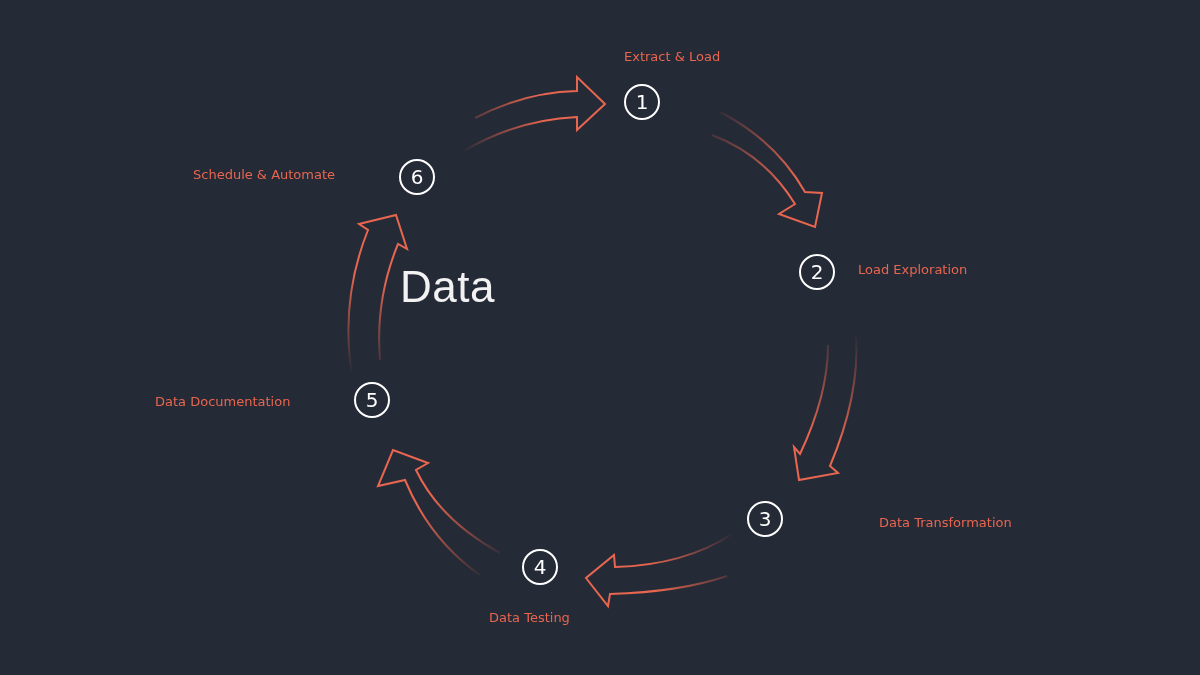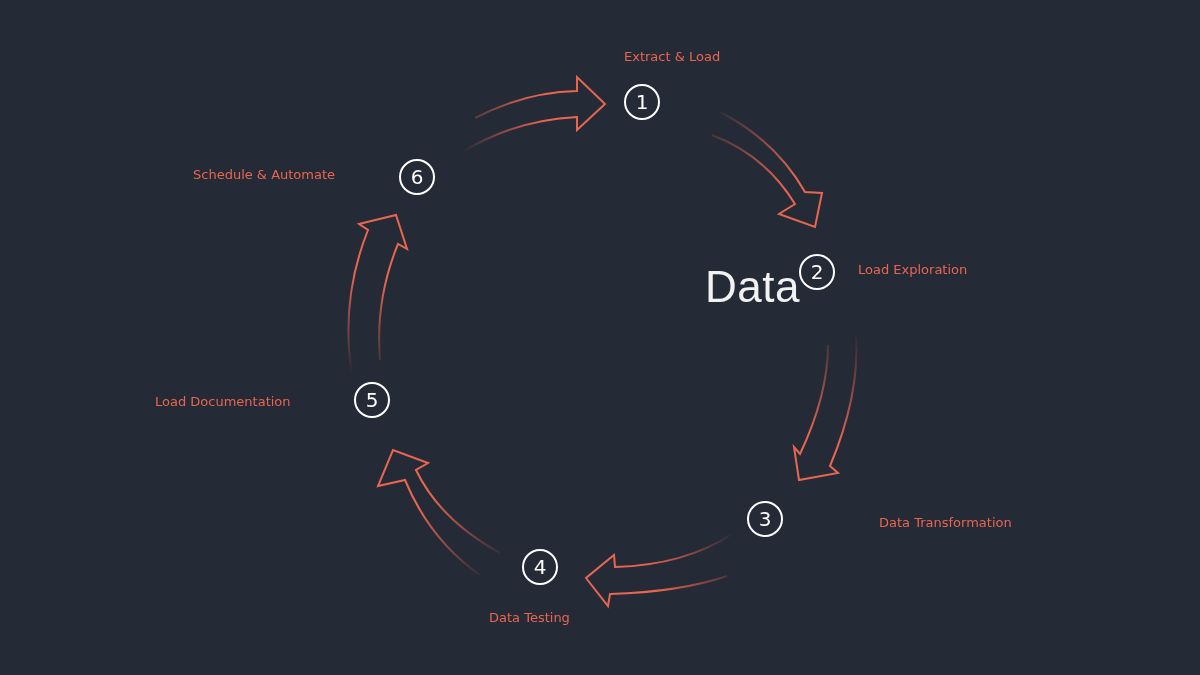--- a/index.html
+++ b/index.html
@@ -1,18 +1,18 @@
 <!DOCTYPE html>
 <html><head>
 <meta charset="utf-8">
 <style>
   html, body { margin:0; padding:0; }
   body { width:1200px; height:675px; background:#252a37; overflow:hidden; position:relative; font-family:"DejaVu Sans", sans-serif; }
   svg.arrows { position:absolute; left:0; top:0; }
-  .title { position:absolute; left:400px; top:262px; width:400px; text-align:right; color:#f2f2f2; font-family:"Liberation Sans", sans-serif; font-weight:300; font-size:44px; line-height:50px; letter-spacing:0.5px; }
+  .title { position:absolute; left:400px; top:262px; width:400px; text-align:left; color:#f2f2f2; font-family:"Liberation Sans", sans-serif; font-weight:300; font-size:44px; line-height:50px; letter-spacing:0.5px; }
   .title div { white-space:nowrap; }
   .node { position:absolute; width:36px; height:36px; border:2px solid #ffffff; border-radius:50%; box-sizing:border-box; color:#ffffff; font-size:20px; line-height:32px; text-align:center; font-family:"DejaVu Sans", sans-serif; }
   .label { position:absolute; color:#e8664f; font-size:13px; font-family:"DejaVu Sans", sans-serif; white-space:nowrap; line-height:22px; }
 </style>
 </head>
 <body>
 
 <svg class="arrows" width="1200" height="675" viewBox="0 0 1200 675">
   <defs>
     <linearGradient id="g1" x1="460" y1="150" x2="605" y2="100" gradientUnits="userSpaceOnUse">
@@ -63,17 +63,17 @@
 
 <div class="node" style="left:799px; top:254px;">2</div>
 <div class="label" style="left:858px; top:259px;">Load Exploration</div>
 
 <div class="node" style="left:747px; top:501px;">3</div>
 <div class="label" style="left:835px; top:512px;margin-left:44px;">Data Transformation</div>
 
 <div class="node" style="left:522px; top:549px;">4</div>
 <div class="label" style="left:456px; top:607px;margin-left:33px;">Data Testing</div>
 
-<div class="label" style="left:155px; top:391px;">Load Documentation</div>
+<div class="label" style="left:155px; top:391px;">Data Documentation</div>
 <div class="node" style="left:354px; top:382px;">5</div>
 
 <div class="label" style="left:193px; top:164px;">Schedule &amp; Automate</div>
 <div class="node" style="left:399px; top:159px;">6</div>
 
 </body></html>

